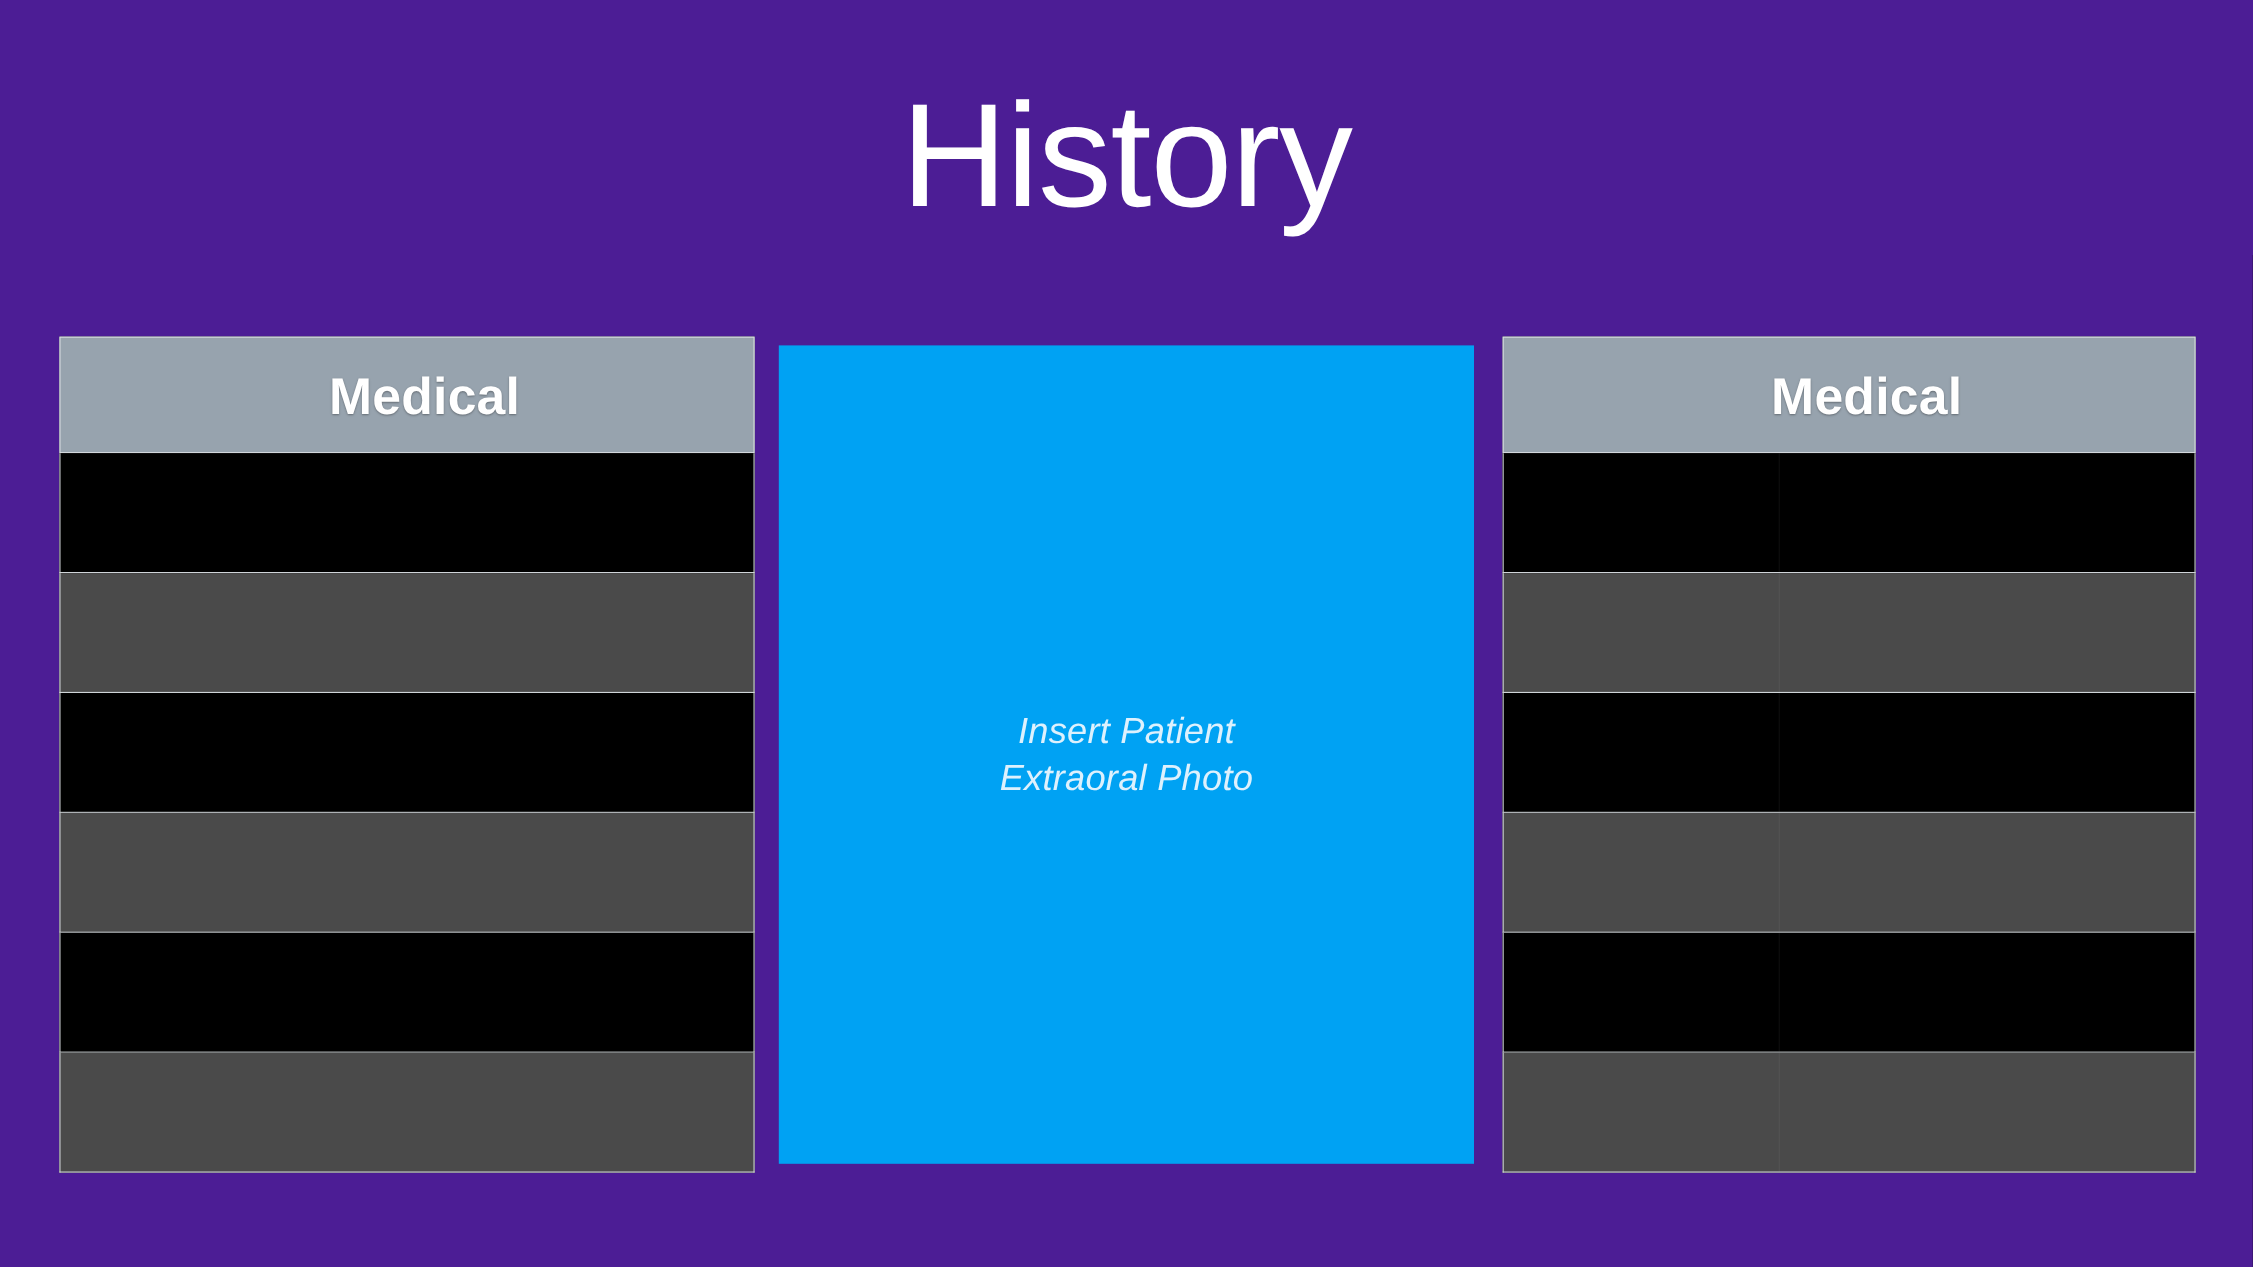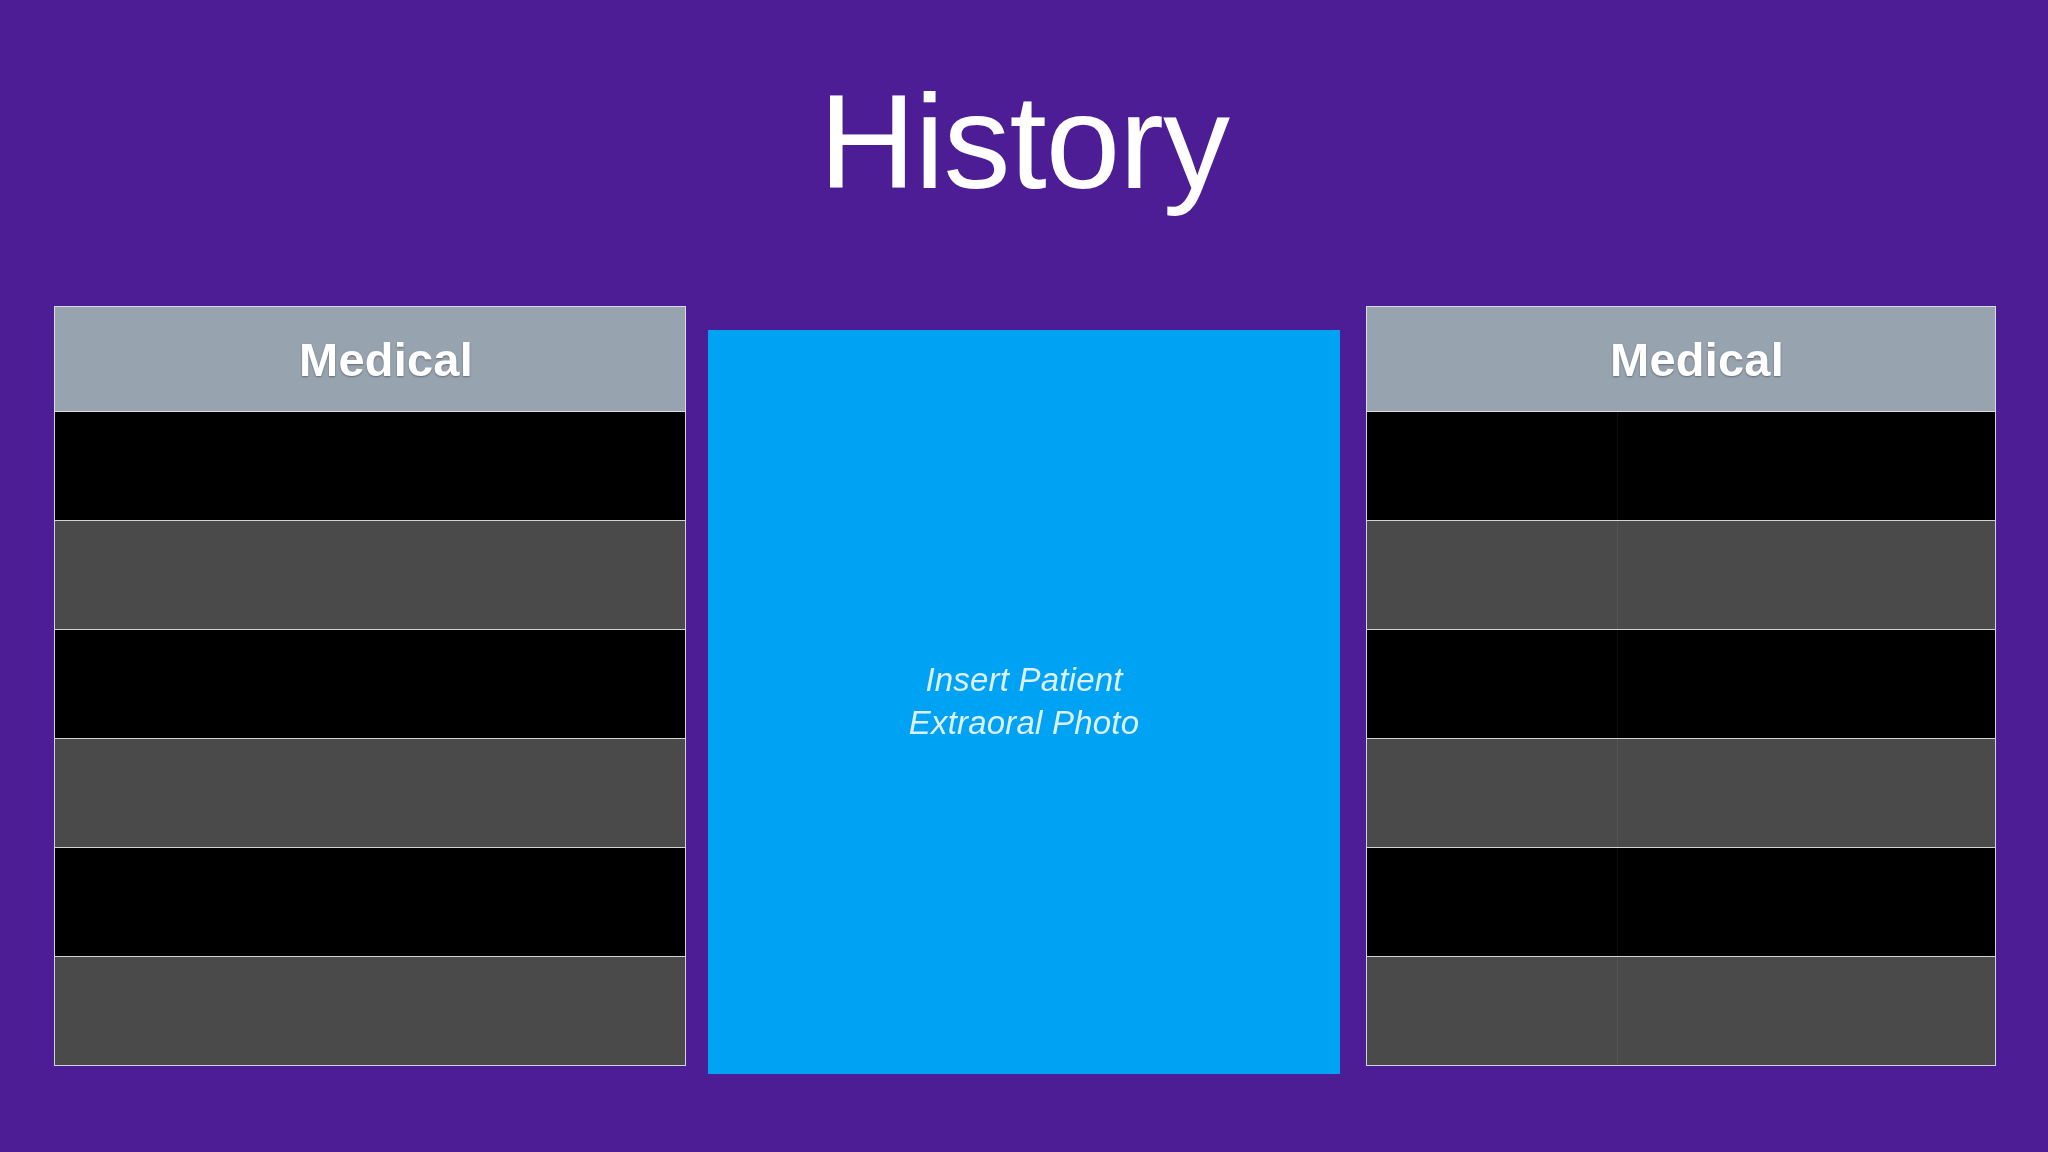--- a/index.html
+++ b/index.html
@@ -93,21 +93,20 @@
     position: absolute;
     left: 708px;
     top: 314px;
     width: 632px;
     height: 744px;
     background: #00A2F3;
     display: flex;
     align-items: center;
     justify-content: center;
     text-align: center;
-    margin-top: 16px;
   }
   .photo-placeholder-text {
     color: #ddf1fd;
     font-size: 33px;
     font-style: italic;
     font-weight: 400;
     line-height: 1.30;
     white-space: pre-line;
     letter-spacing: 0.2px;
   }

